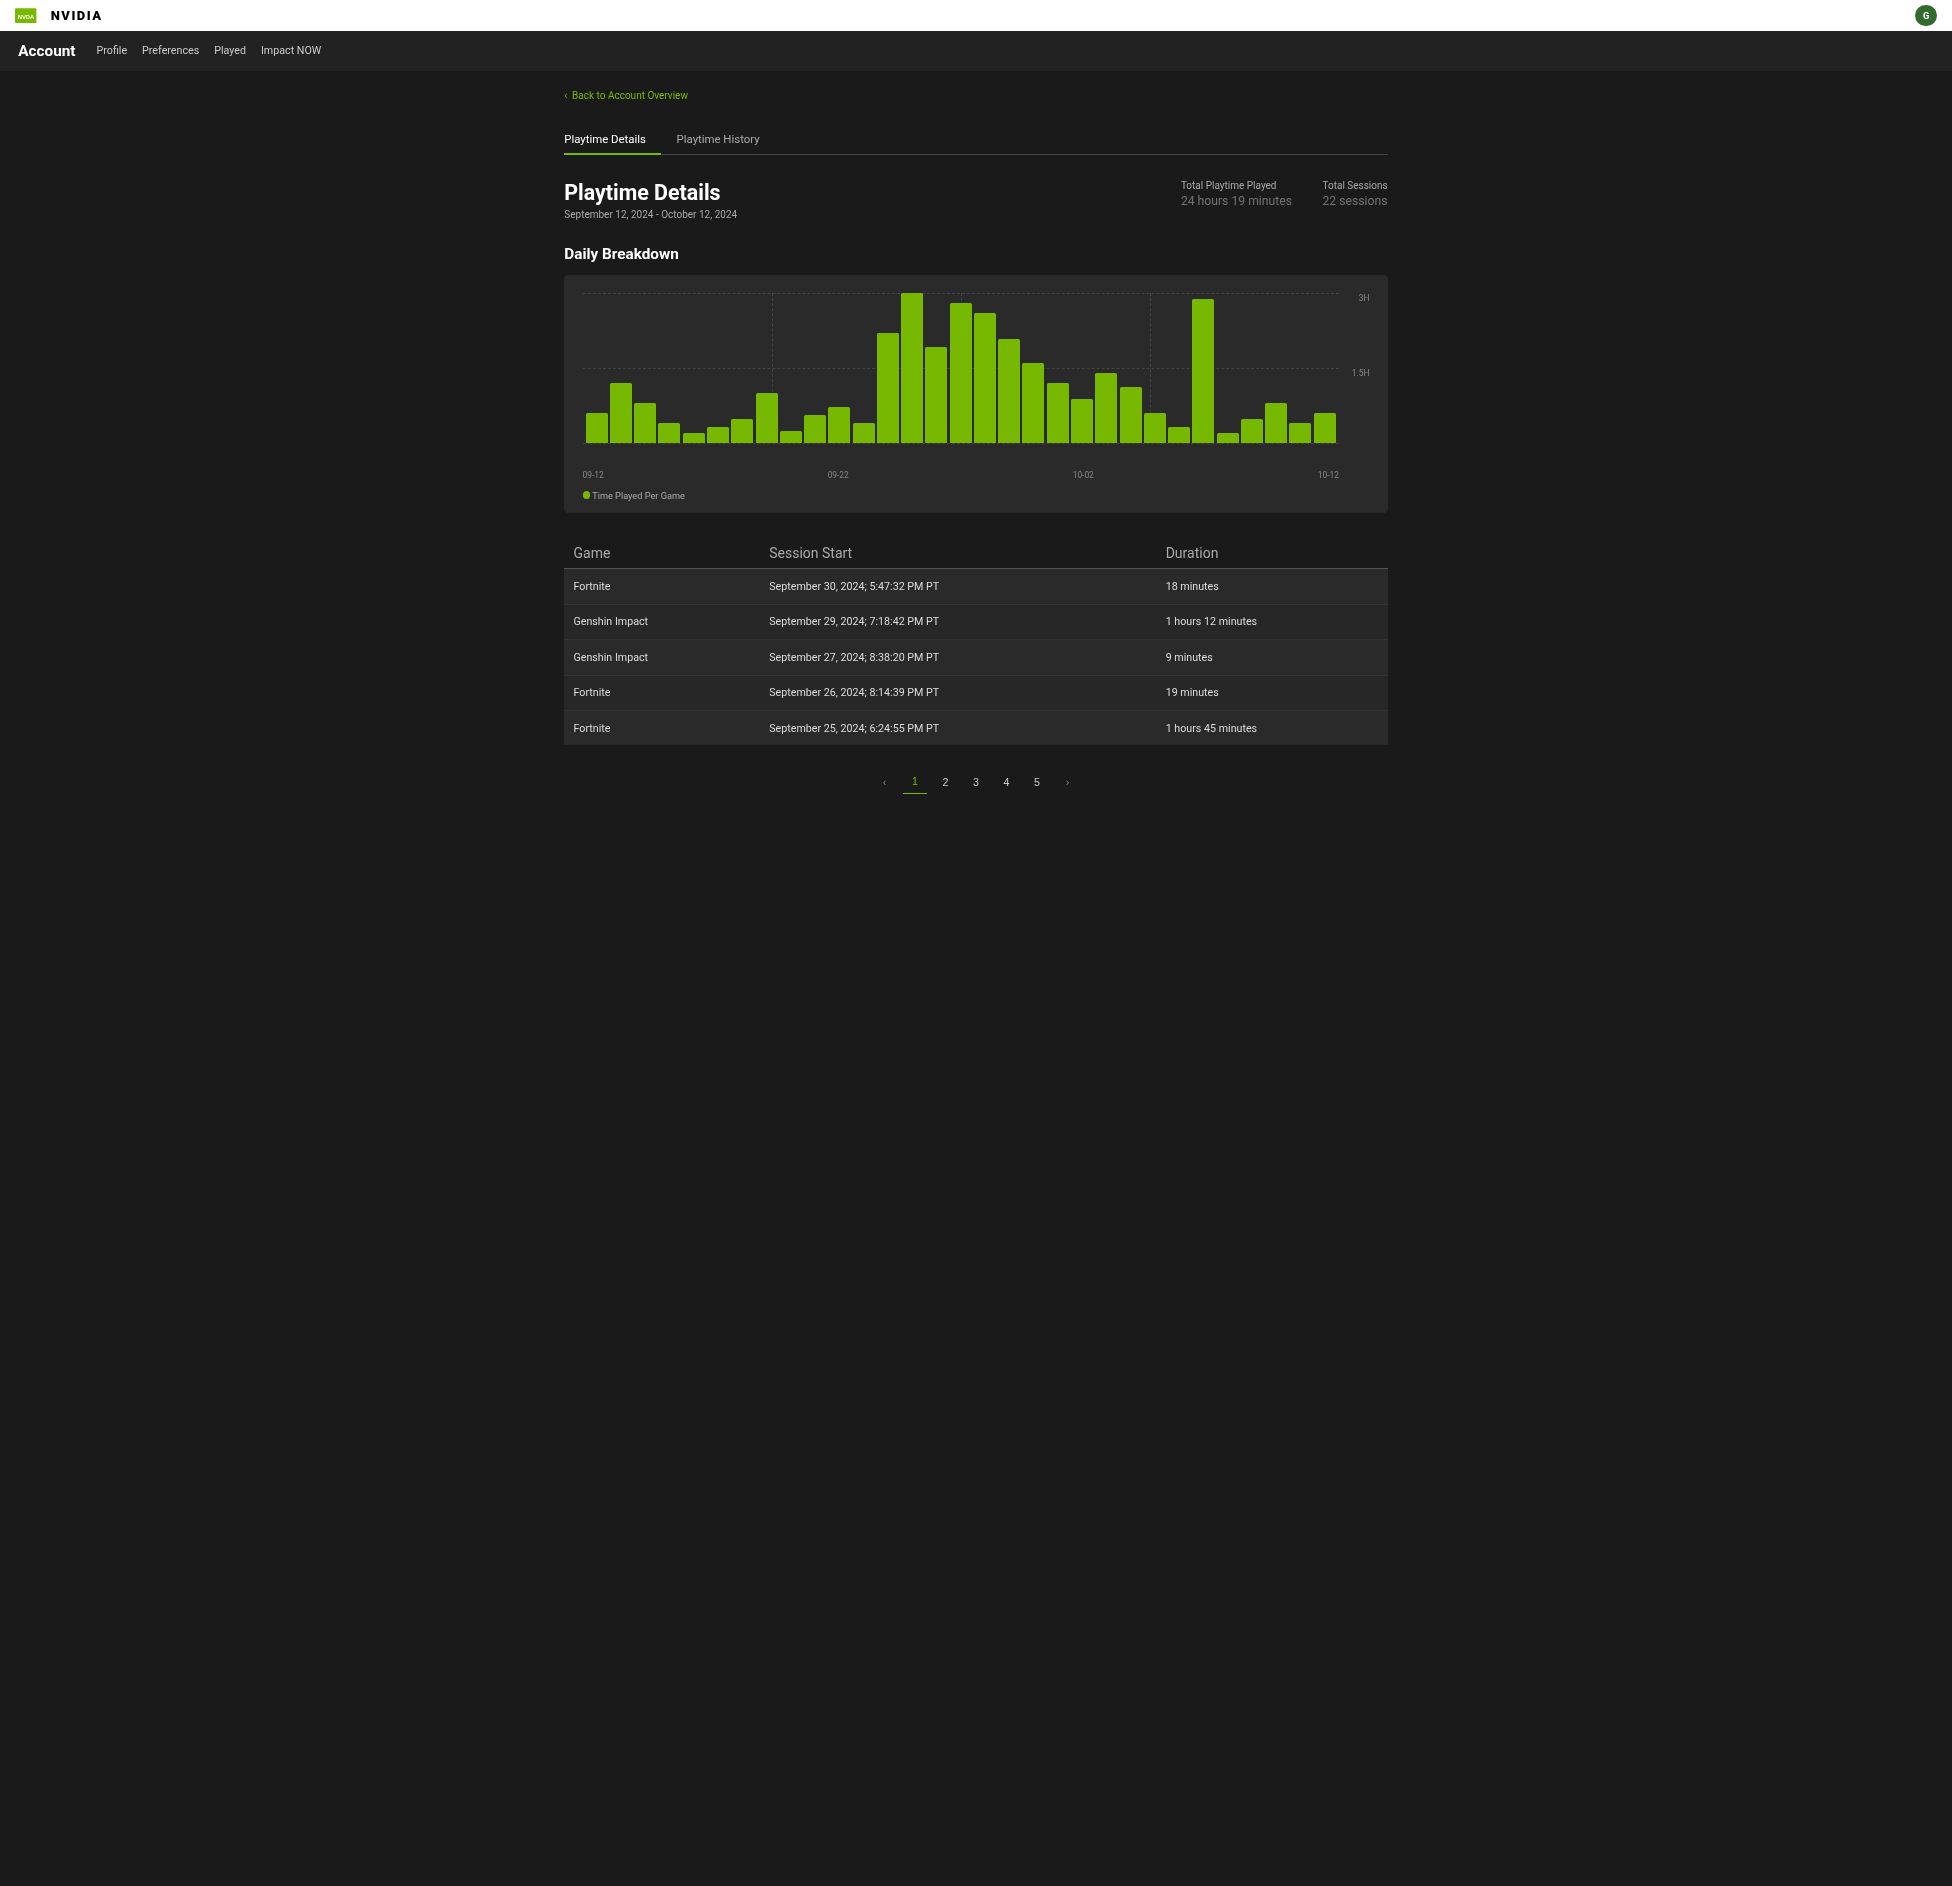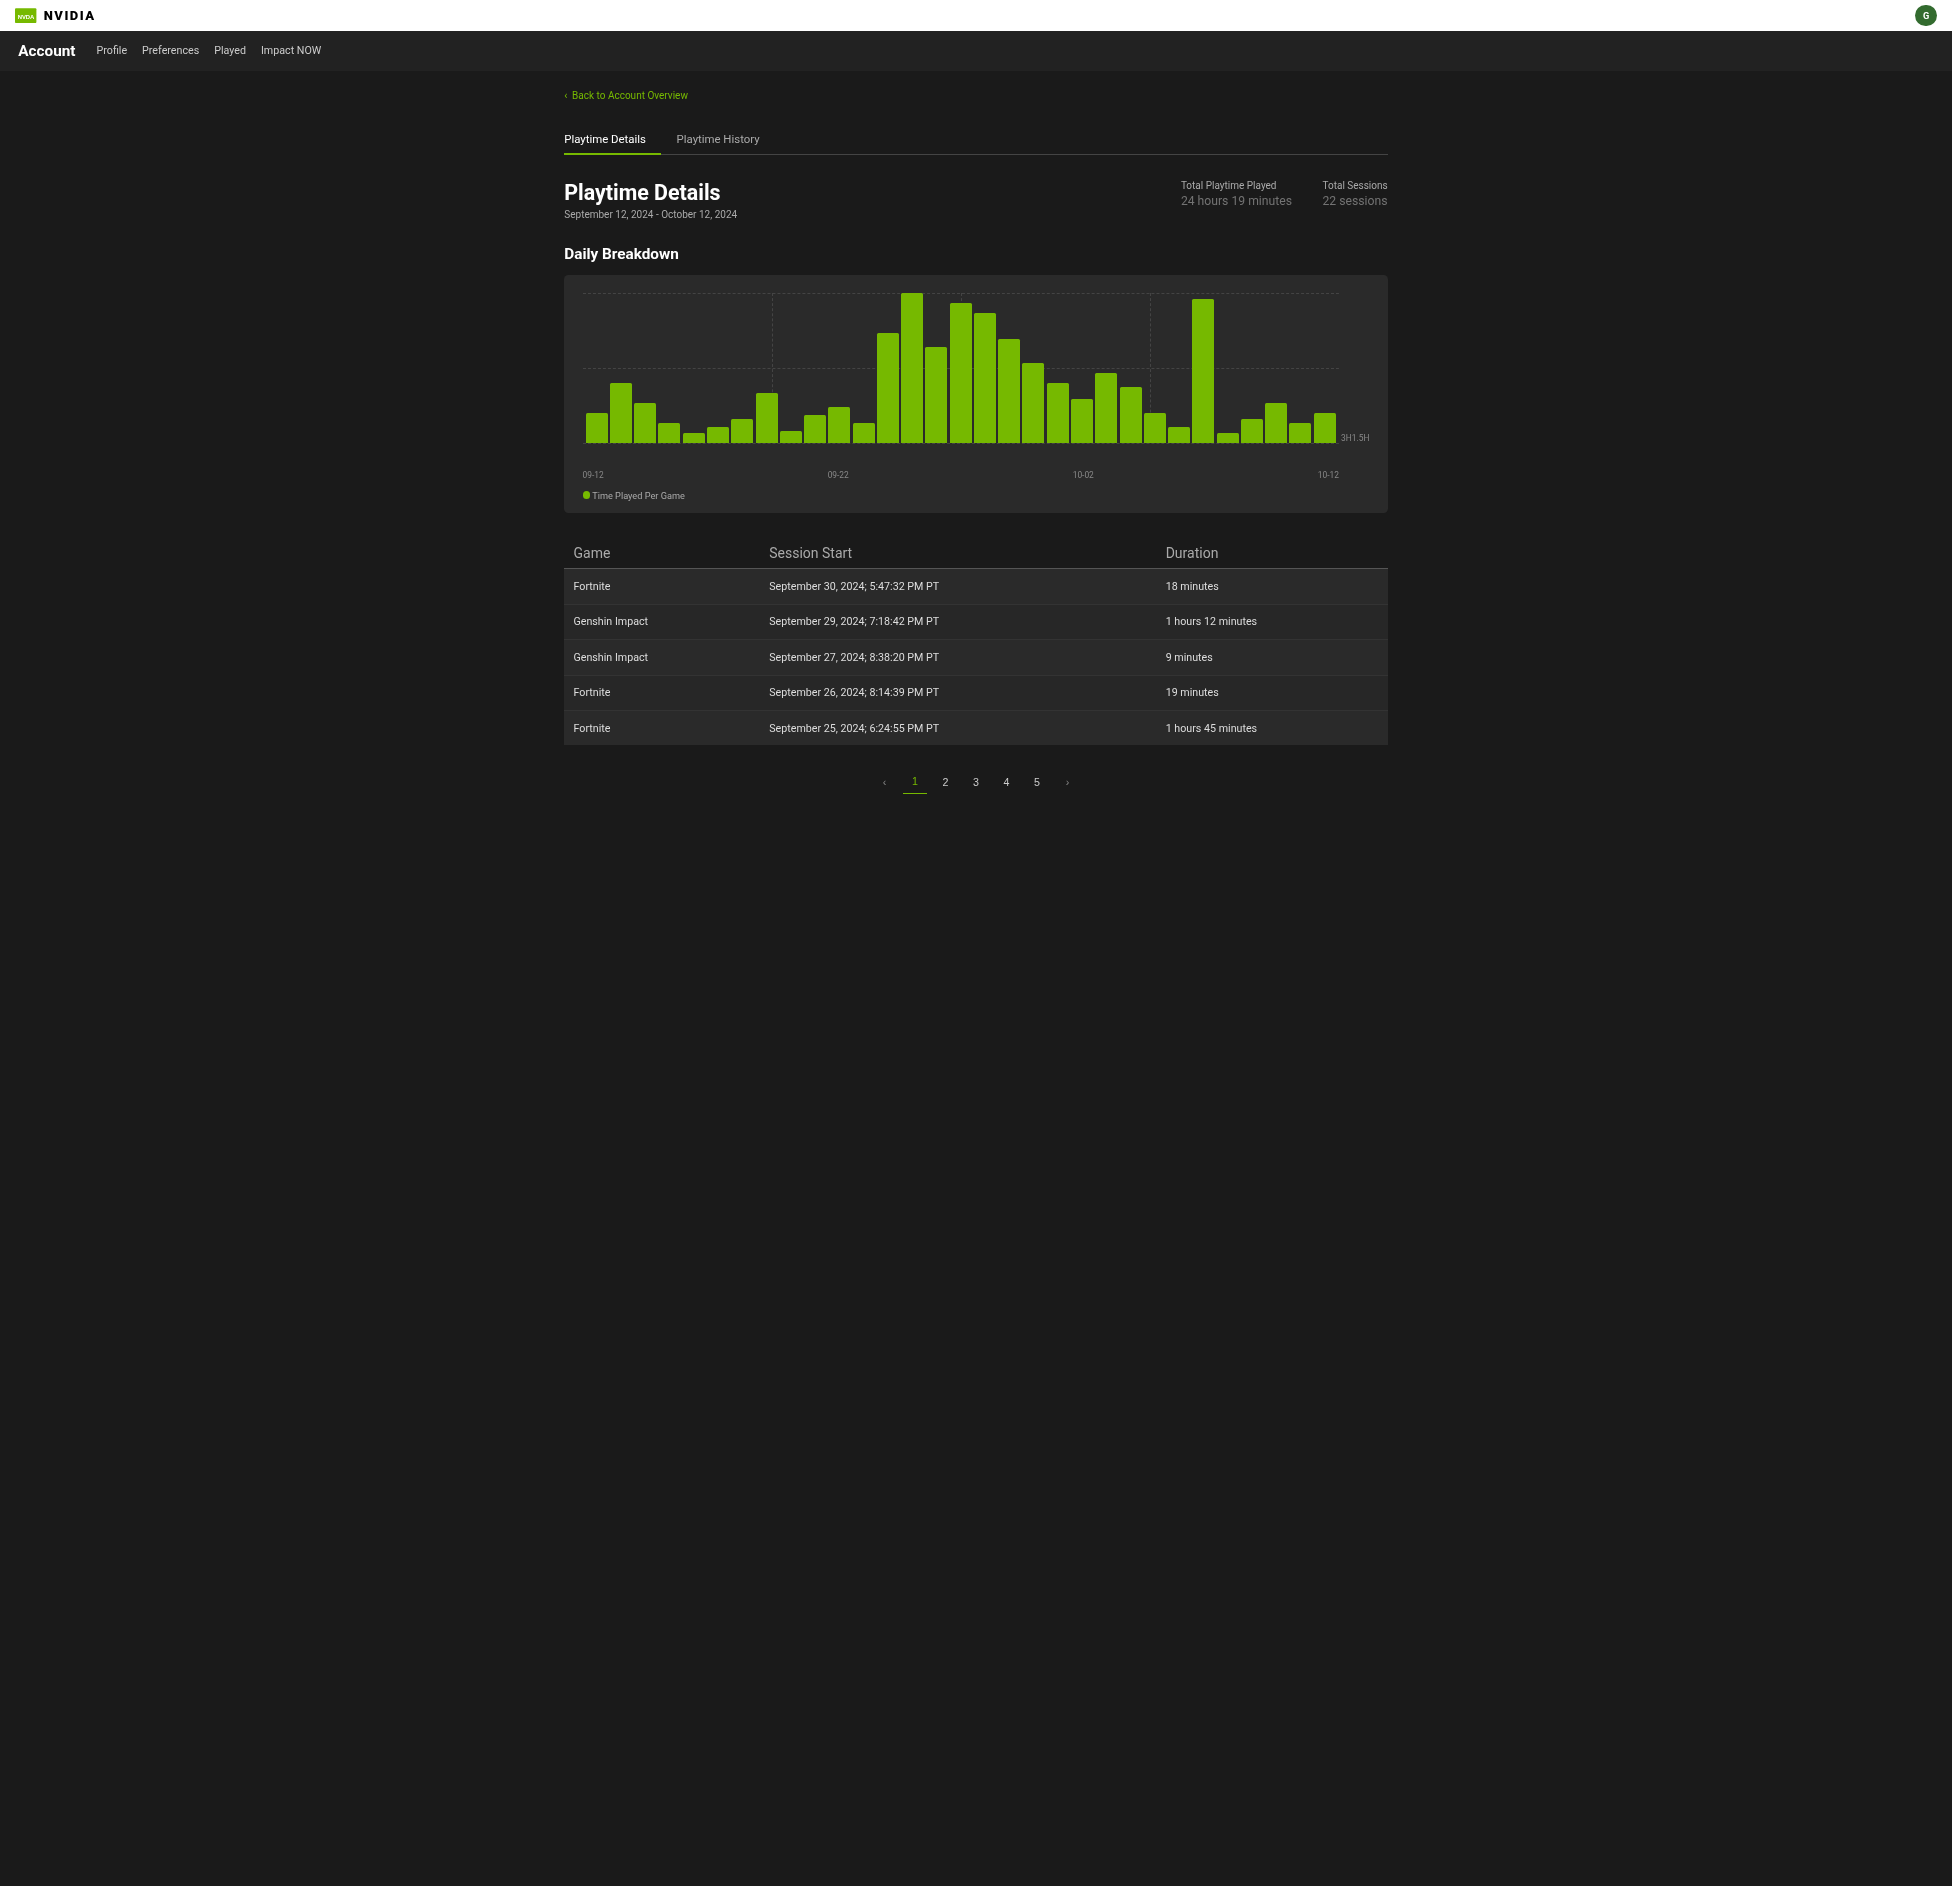--- a/index.html
+++ b/index.html
@@ -10,21 +10,21 @@
       background: #fff;
       height: 30.5px;
       display: flex;
       align-items: center;
       padding: 0 15.3px;
       justify-content: space-between;
     }
     .nvidia-logo {
       display: flex;
       align-items: center;
-      gap: 7px;
+      gap: 14px;
     }
     .nvidia-logo-icon {
       width: 21.4px; height: 15.3px;
     }
     .user-avatar {
       width: 21.4px; height: 21.4px; background: #336b2f; border-radius: 50%;
       display: flex; align-items: center; justify-content: center;
       color: #fff; font-size: 9.2px; font-weight: 700;
     }
 
@@ -90,21 +90,21 @@
       margin-bottom: 24.4px;
     }
     .chart-area {
       position: relative; height: 168px; margin-bottom: 9.2px;
     }
     .chart-grid {
       position: absolute; top: 0; left: 0; right: 30.5px; bottom: 18.3px;
     }
     .chart-y-labels {
       position: absolute; right: 0; top: 0; bottom: 18.3px;
-      display: flex; flex-direction: row; justify-content: space-between;
+      display: flex; flex-direction: column; justify-content: space-between;
       align-items: flex-end;
     }
     .y-label { color: #888; font-size: 8.4px; }
     .chart-bars {
       position: absolute; left: 0; right: 30.5px; top: 0; bottom: 18.3px;
       display: flex; align-items: flex-end; gap: 2.3px; padding: 0 3.1px;
     }
     .bar {
       flex: 1; background: #76b900; border-radius: 1.5px 1.5px 0 0; min-width: 3.1px;
     }

